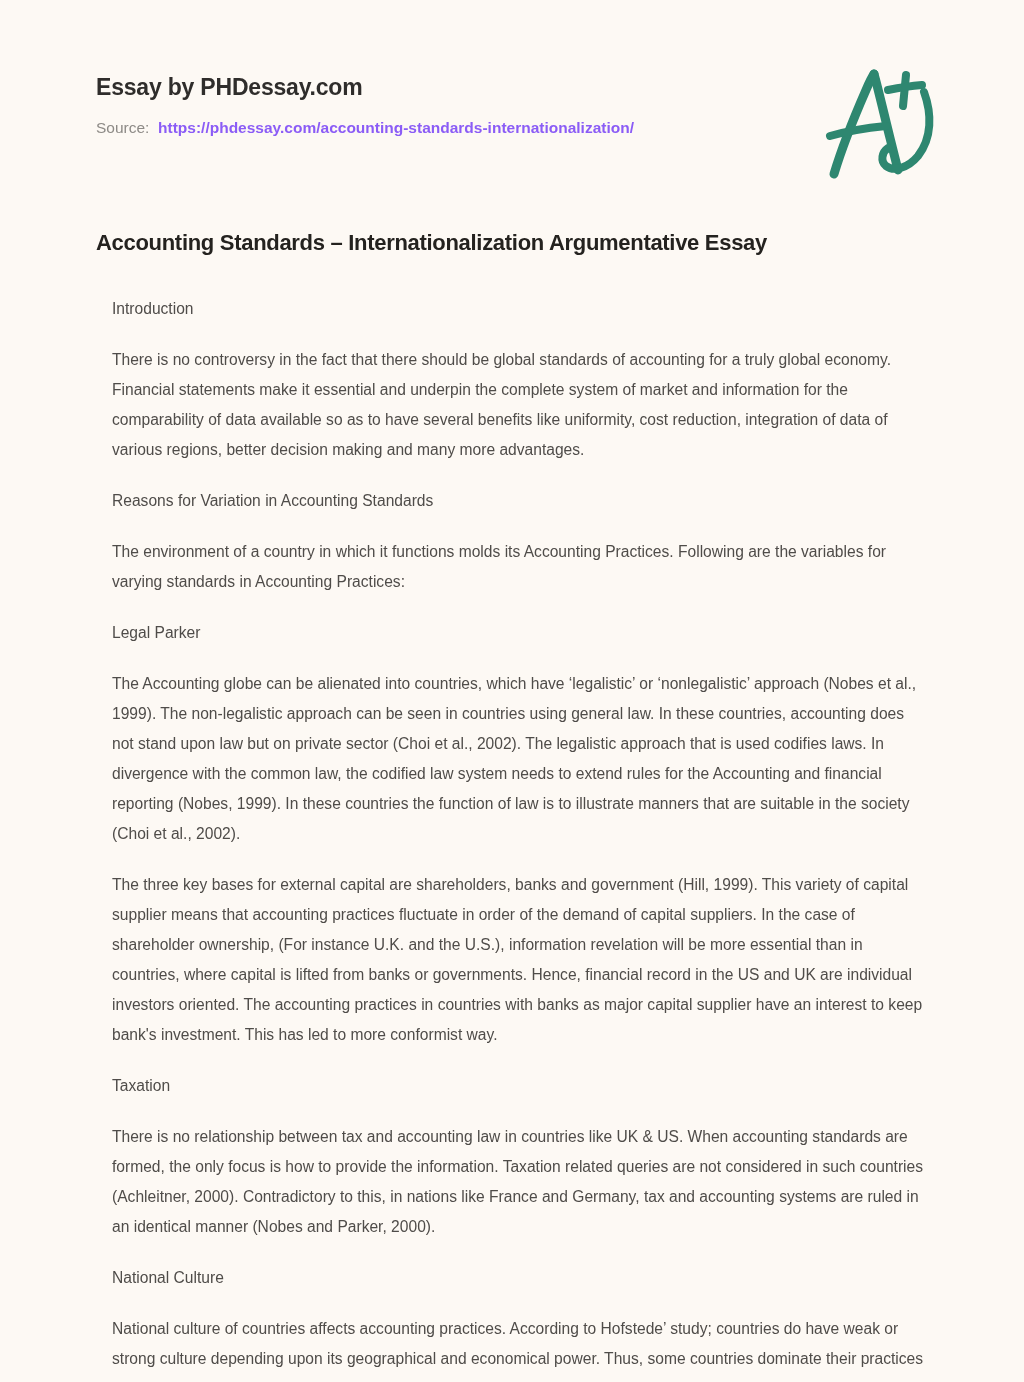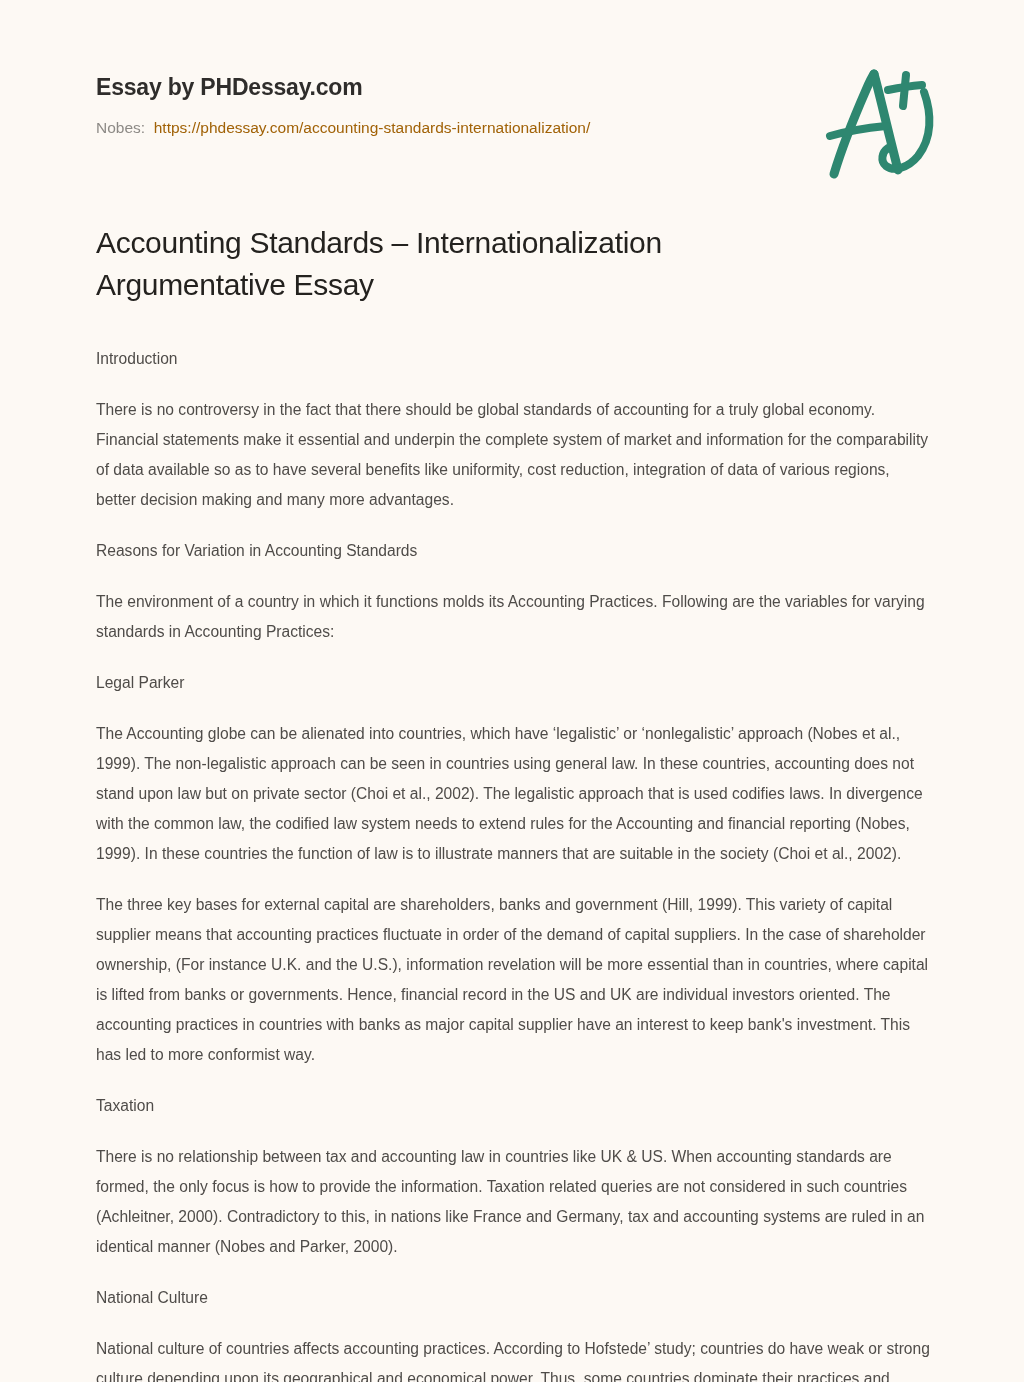--- a/index.html
+++ b/index.html
@@ -45,74 +45,75 @@
   .source-line {
     position: absolute;
     left: 96px;
     top: 119px;
     font-size: 15.5px;
     color: #8d8a86;
     white-space: nowrap;
   }
 
   .source-link {
-    color: #a16207;
+    color: #8b5cf6;
     text-decoration: none;
+    font-weight: bold;
   }
 
   .logo {
     position: absolute;
     left: 814px;
     top: 62px;
     width: 130px;
     height: 122px;
   }
   .logo svg { display: block; }
 
   
   .doc {
     position: absolute;
     left: 96px;
     top: 222px;
     width: 834px;
   }
 
   .doc-title {
-    font-size: 30px;
+    font-size: 22px;
     line-height: 42px;
-    font-weight: normal;
+    font-weight: bold;
     color: #24221f;
     letter-spacing: -0.3px;
-    margin: 0 0 38px 0;
+    margin: 0 0 30px 0;
     max-width: 680px;
   }
 
   .blk {
     font-size: 15.6px;
     line-height: 30px;
     color: #4f4c49;
-    margin: 0 0 21px 0;
+    margin: 0 0 21px 16px;
     text-align: left;
   }
 
   .blk.heading {
     margin-bottom: 21px;
   }
 </style>
 </head>
 <body>
 
 <div class="page">
 
   <div class="header">
 
     <div class="brand-line">Essay by PHDessay.com</div>
 
     <div class="source-line">
-      <span>Nobes:</span>
+      <span>Source:</span>
       <span>&nbsp;</span><a class="source-link" href="#">https://phdessay.com/accounting-standards-internationalization/</a>
     </div>
 
     <div class="logo">
       <svg width="130" height="122" viewBox="0 0 130 122" fill="none">
 
         <path d="M20 112 C26 92, 38 60, 52 28 C55 21, 58 15, 60 12" stroke="#2e8770" stroke-width="9" stroke-linecap="round" fill="none"></path>
 
         <path d="M60 12 C64 26, 70 52, 76 76 C79 88, 82 100, 84 108" stroke="#2e8770" stroke-width="9" stroke-linecap="round" fill="none"></path>
 

